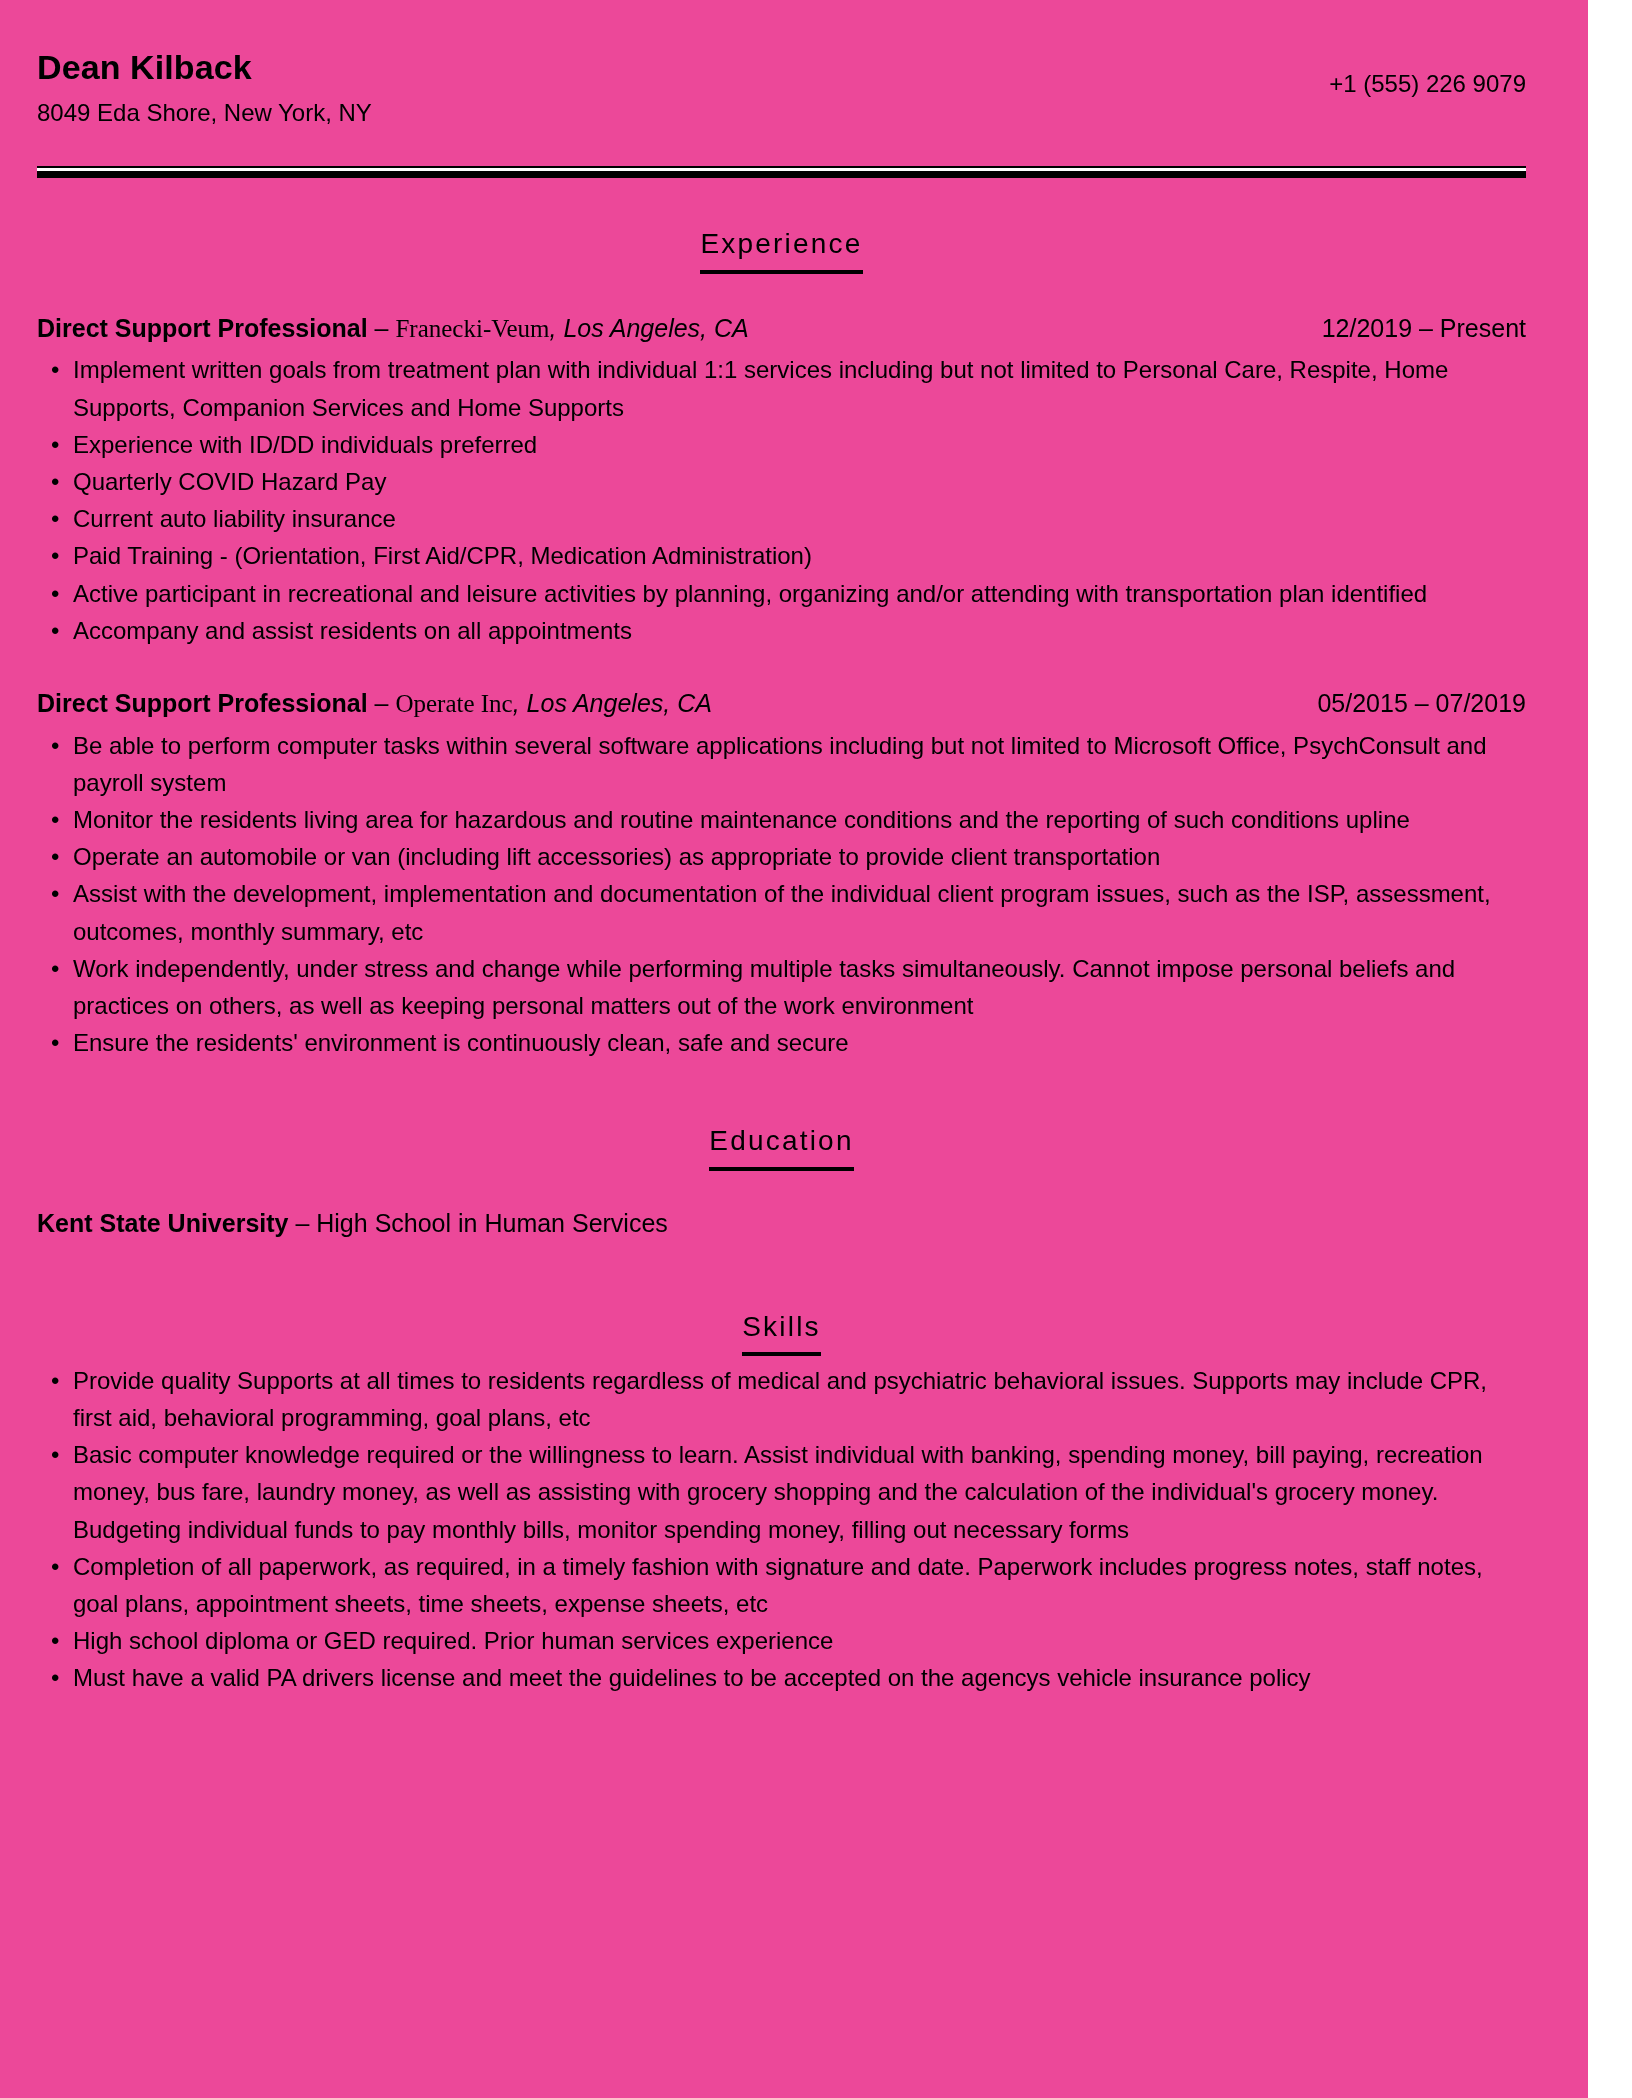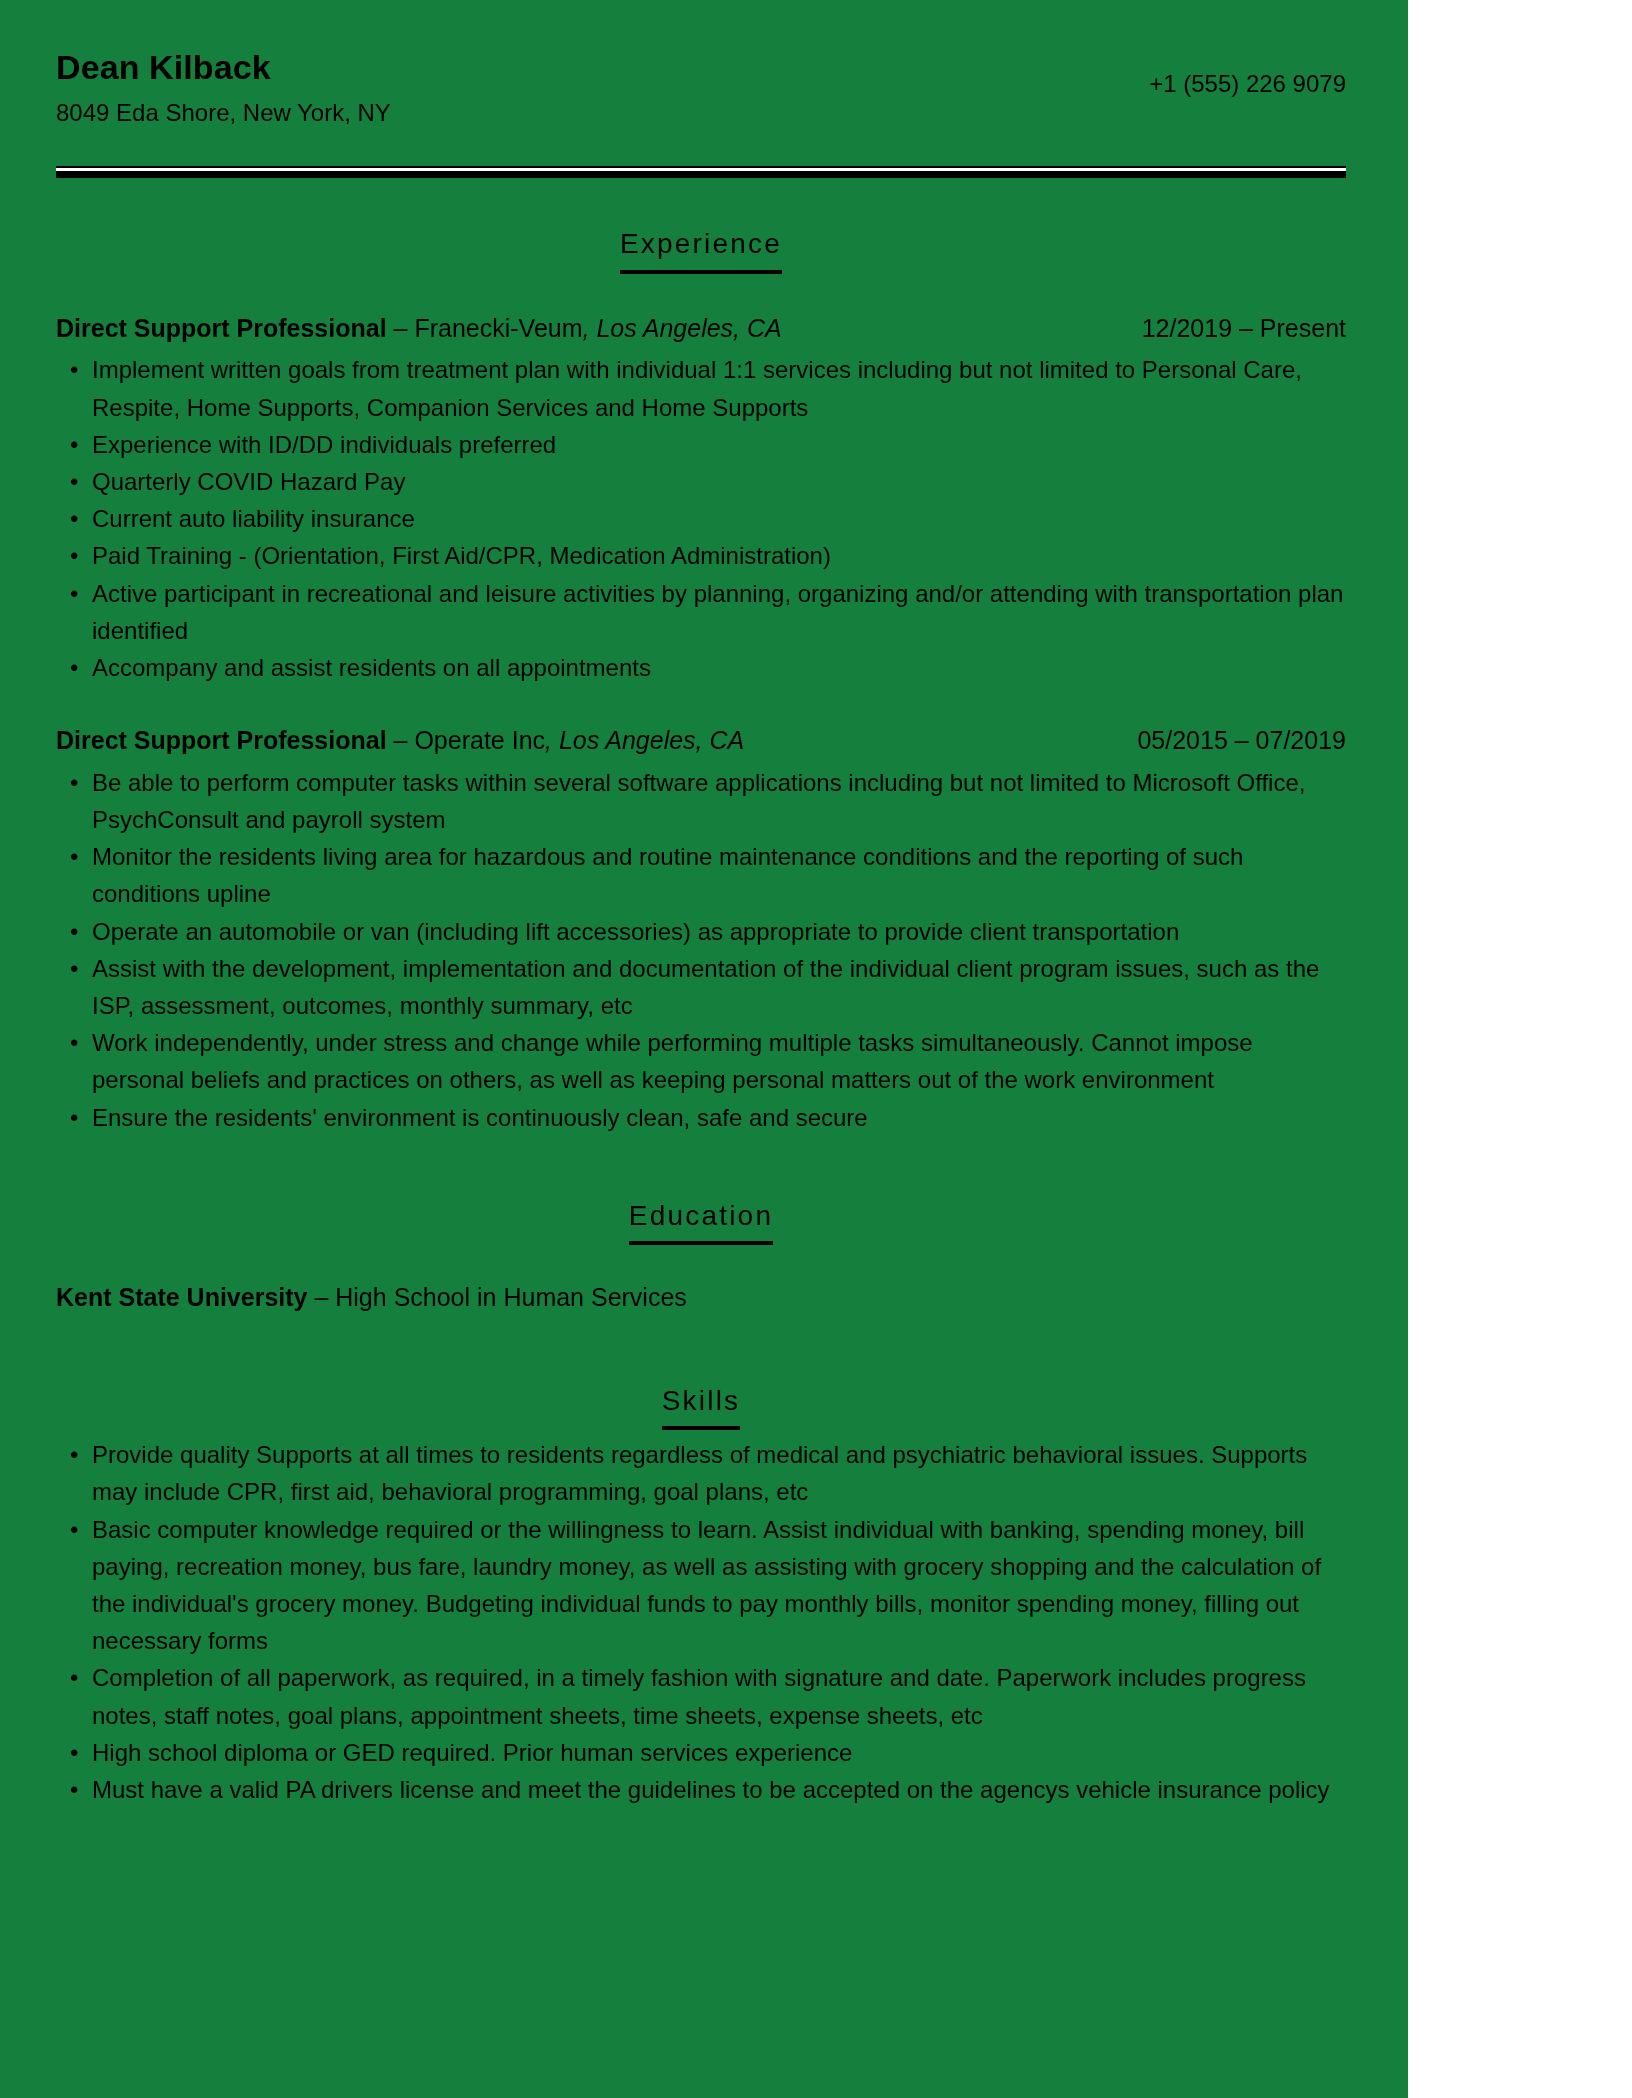--- a/index.html
+++ b/index.html
@@ -10,24 +10,24 @@
   }
   body {
     width: 1632px;
     min-height: 2098px;
     font-family: "Liberation Sans", sans-serif;
     color: #000000;
     -webkit-font-smoothing: antialiased;
   }
 
   .page {
-    width: 1408px;
+    width: 1588px;
     min-height: 2098px;
-    padding: 46px 62px 40px 56px;
-    background: #15803d;
+    padding: 46px 62px 40px 37px;
+    background: #ec4899;
   }
 
   
   .header {
     display: flex;
     align-items: flex-start;
     justify-content: space-between;
   }
   .header-left { flex: 1 1 auto; }
   .header-right {
@@ -106,20 +106,21 @@
     padding-right: 20px;
   }
   .entry-title .role {
     font-weight: bold;
   }
   .entry-title .dash {
     font-weight: 400;
   }
   .entry-title .company {
     font-weight: 400;
+    font-family: Liberation Serif, serif;
   }
   .entry-title .location {
     font-style: italic;
     font-weight: 400;
   }
   .entry-dates {
     font-size: 25px;
     line-height: 1.35;
     white-space: nowrap;
     flex: 0 0 auto;

